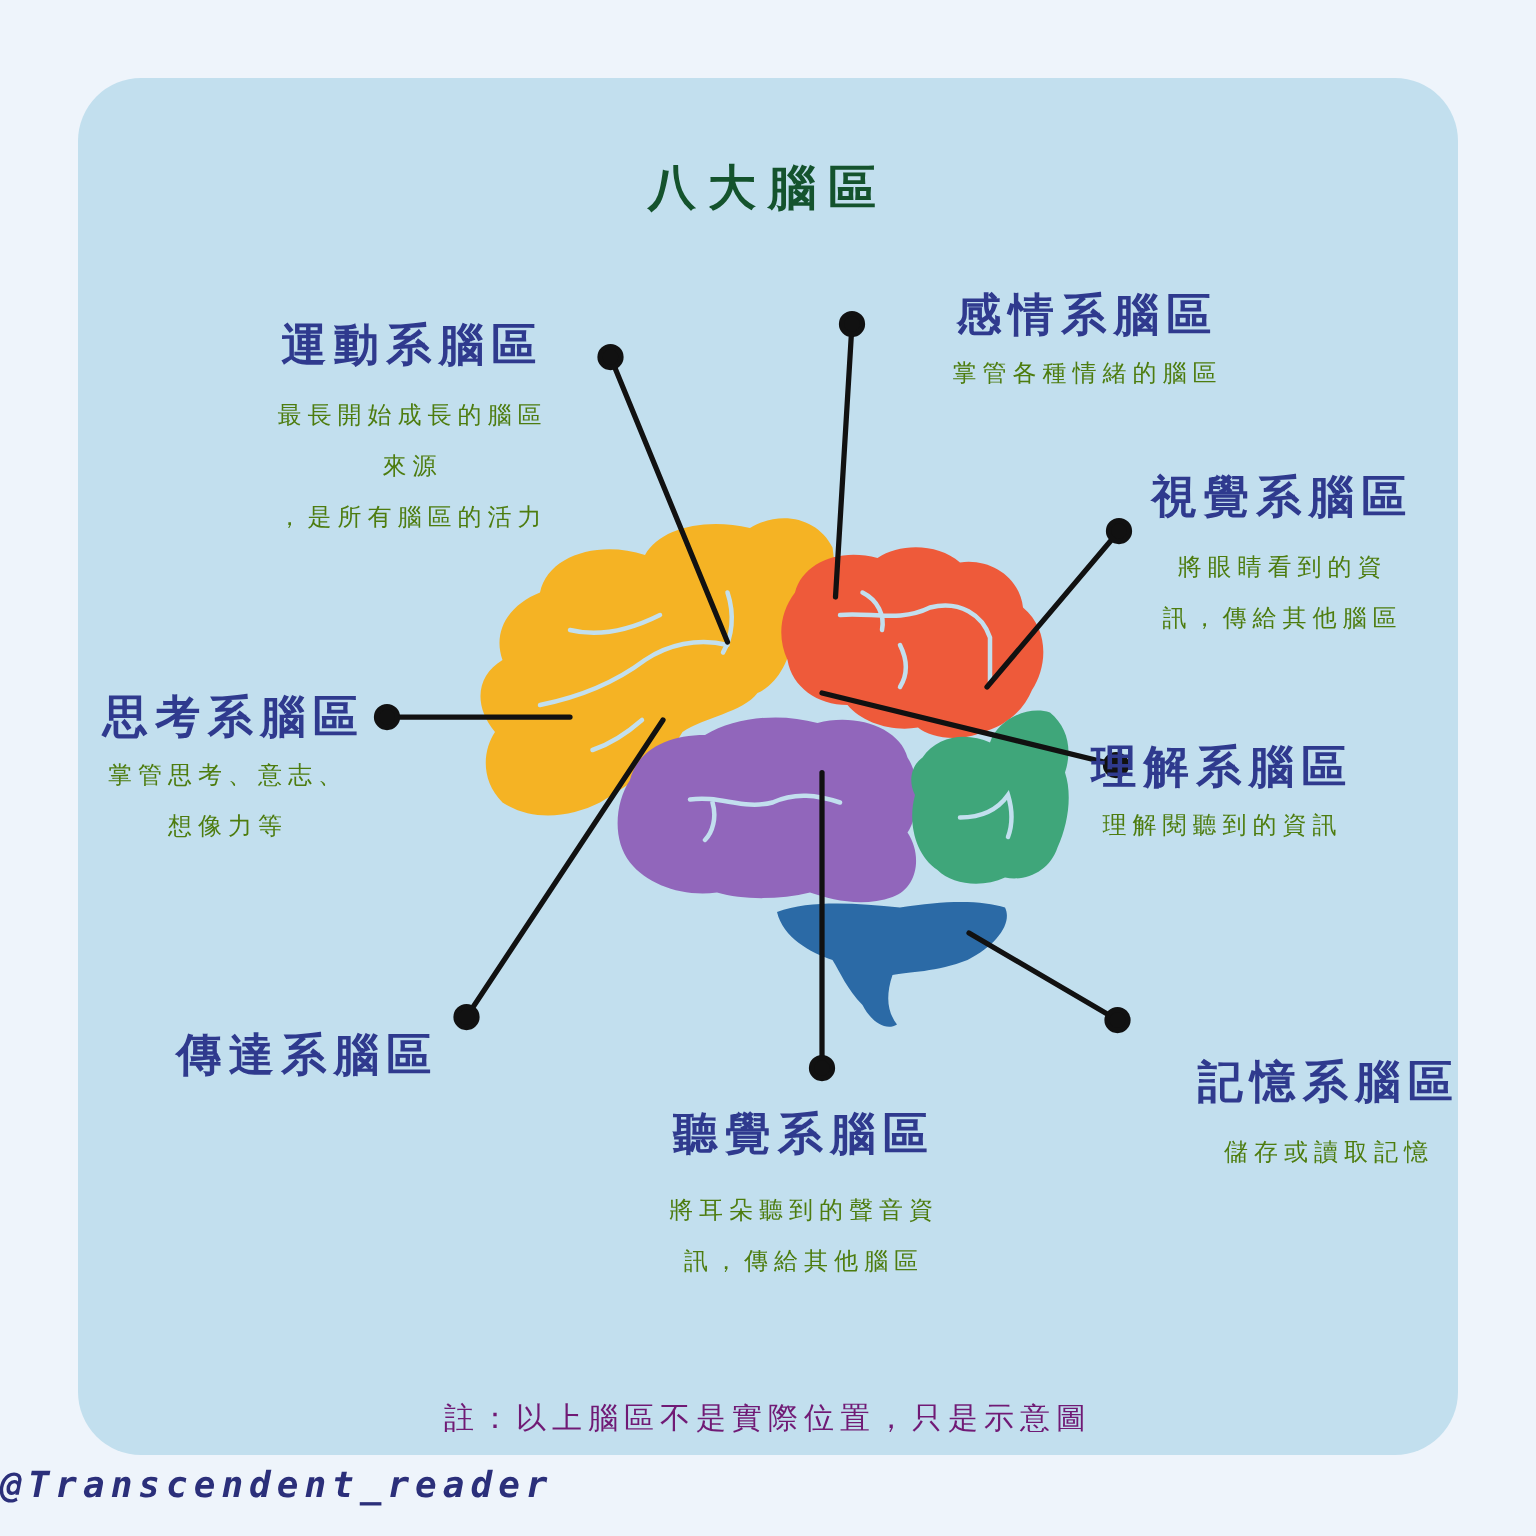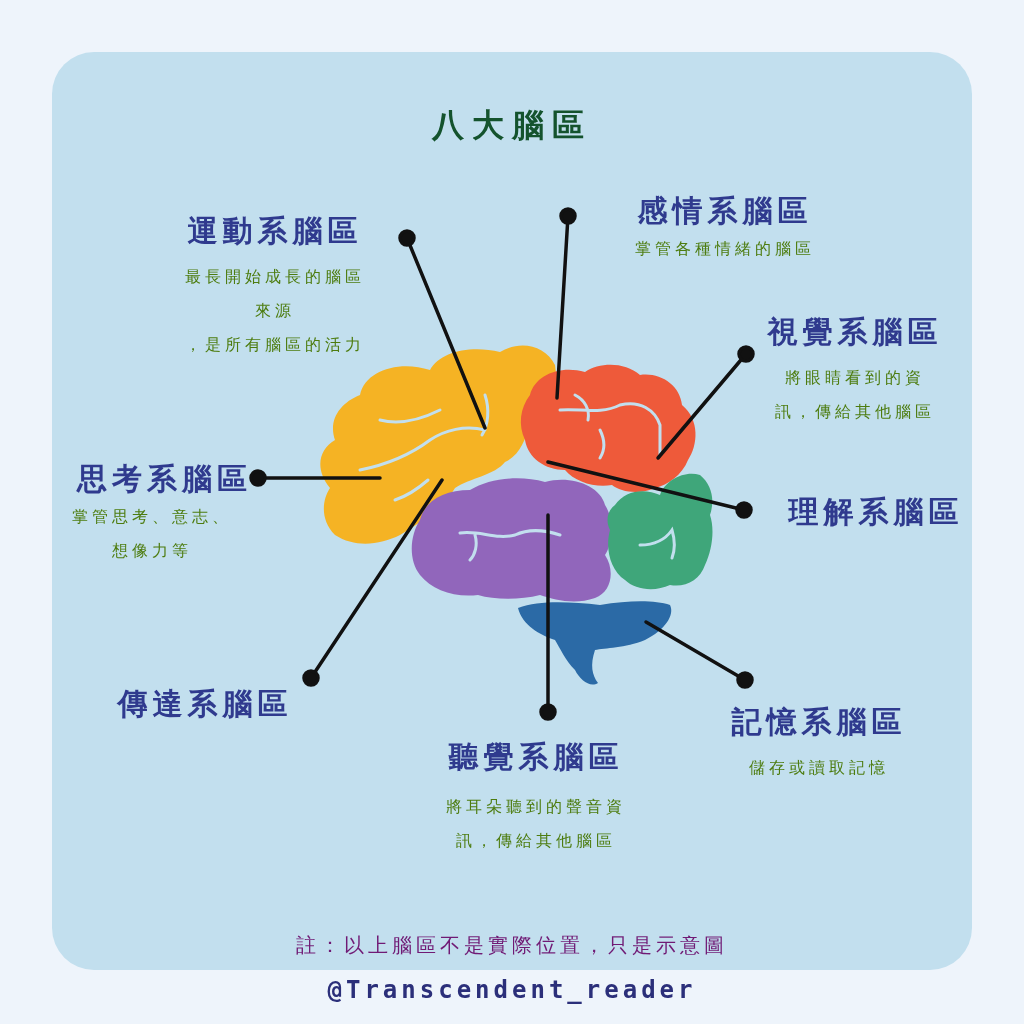--- a/index.html
+++ b/index.html
@@ -23,23 +23,23 @@
   }
   .label .d {
     font-size:16px; color:#4d7c0f; letter-spacing:4px; line-height:34px; white-space:nowrap;
   }
   svg.diagram { position:absolute; left:0; top:0; }
   .note {
     position:absolute; left:0; top:932px; width:1024px; text-align:center;
     font-size:20px; color:#701a75; letter-spacing:4px;
   }
   .credit {
-    position:absolute; left:0; top:976px; width:1024px; text-align:center;
+    position:absolute; left:0; top:976px; width:1024px; 
     font-family:"DejaVu Sans Mono", monospace; font-weight:bold;
-    font-size:24px; color:#2b2f7a; letter-spacing:4px;
+    font-size:24px; color:#2b2f7a; letter-spacing:4px;font-style:italic;
   }
 </style>
 </head>
 <body>
 
 <div class="card"></div>
 
 <div class="title">八大腦區</div>
 
 <svg class="diagram" width="1024" height="1024" viewBox="0 0 1024 1024">
@@ -90,38 +90,39 @@
   <div class="d" style="margin-top:2px">掌管各種情緒的腦區</div>
 </div>
 
 <div class="label" style="left:735px; top:313px; width:240px;">
   <div class="h">視覺系腦區</div>
   <div class="d" style="margin-top:10px">將眼睛看到的資</div>
   <div class="d">訊，傳給其他腦區</div>
 </div>
 
 <div class="label" style="left:52px; top:460px; width:200px;">
-  <div class="h" style="text-align:right; padding-left:8px">思考系腦區</div>
+  <div class="h" style="text-align:center; padding-left:8px">思考系腦區</div>
   <div class="d" style="margin-top:2px">掌管思考、意志、</div>
   <div class="d">想像力等</div>
 </div>
 
-<div class="label" style="left:756px; top:493px; width:240px;">
+<div class="label" style="left:695px; top:493px; width:240px;">
   <div class="h">理解系腦區</div>
+  <div class="d" style="margin-top:2px">理解閱聽到的資訊</div>
 </div>
 
 <div class="label" style="left:100px; top:685px; width:210px;">
   <div class="h">傳達系腦區</div>
 </div>
 
 <div class="label" style="left:396px; top:738px; width:280px;">
   <div class="h">聽覺系腦區</div>
   <div class="d" style="margin-top:14px">將耳朵聽到的聲音資</div>
   <div class="d">訊，傳給其他腦區</div>
 </div>
 
-<div class="label" style="left:709px; top:703px; width:220px;">
+<div class="label" style="left:776px; top:703px; width:220px;">
   <div class="h">記憶系腦區</div>
   <div class="d" style="margin-top:10px">儲存或讀取記憶</div>
 </div>
 
 <div class="note">註：以上腦區不是實際位置，只是示意圖</div>
 <div class="credit">@Transcendent_reader</div>
 
 </body></html>

